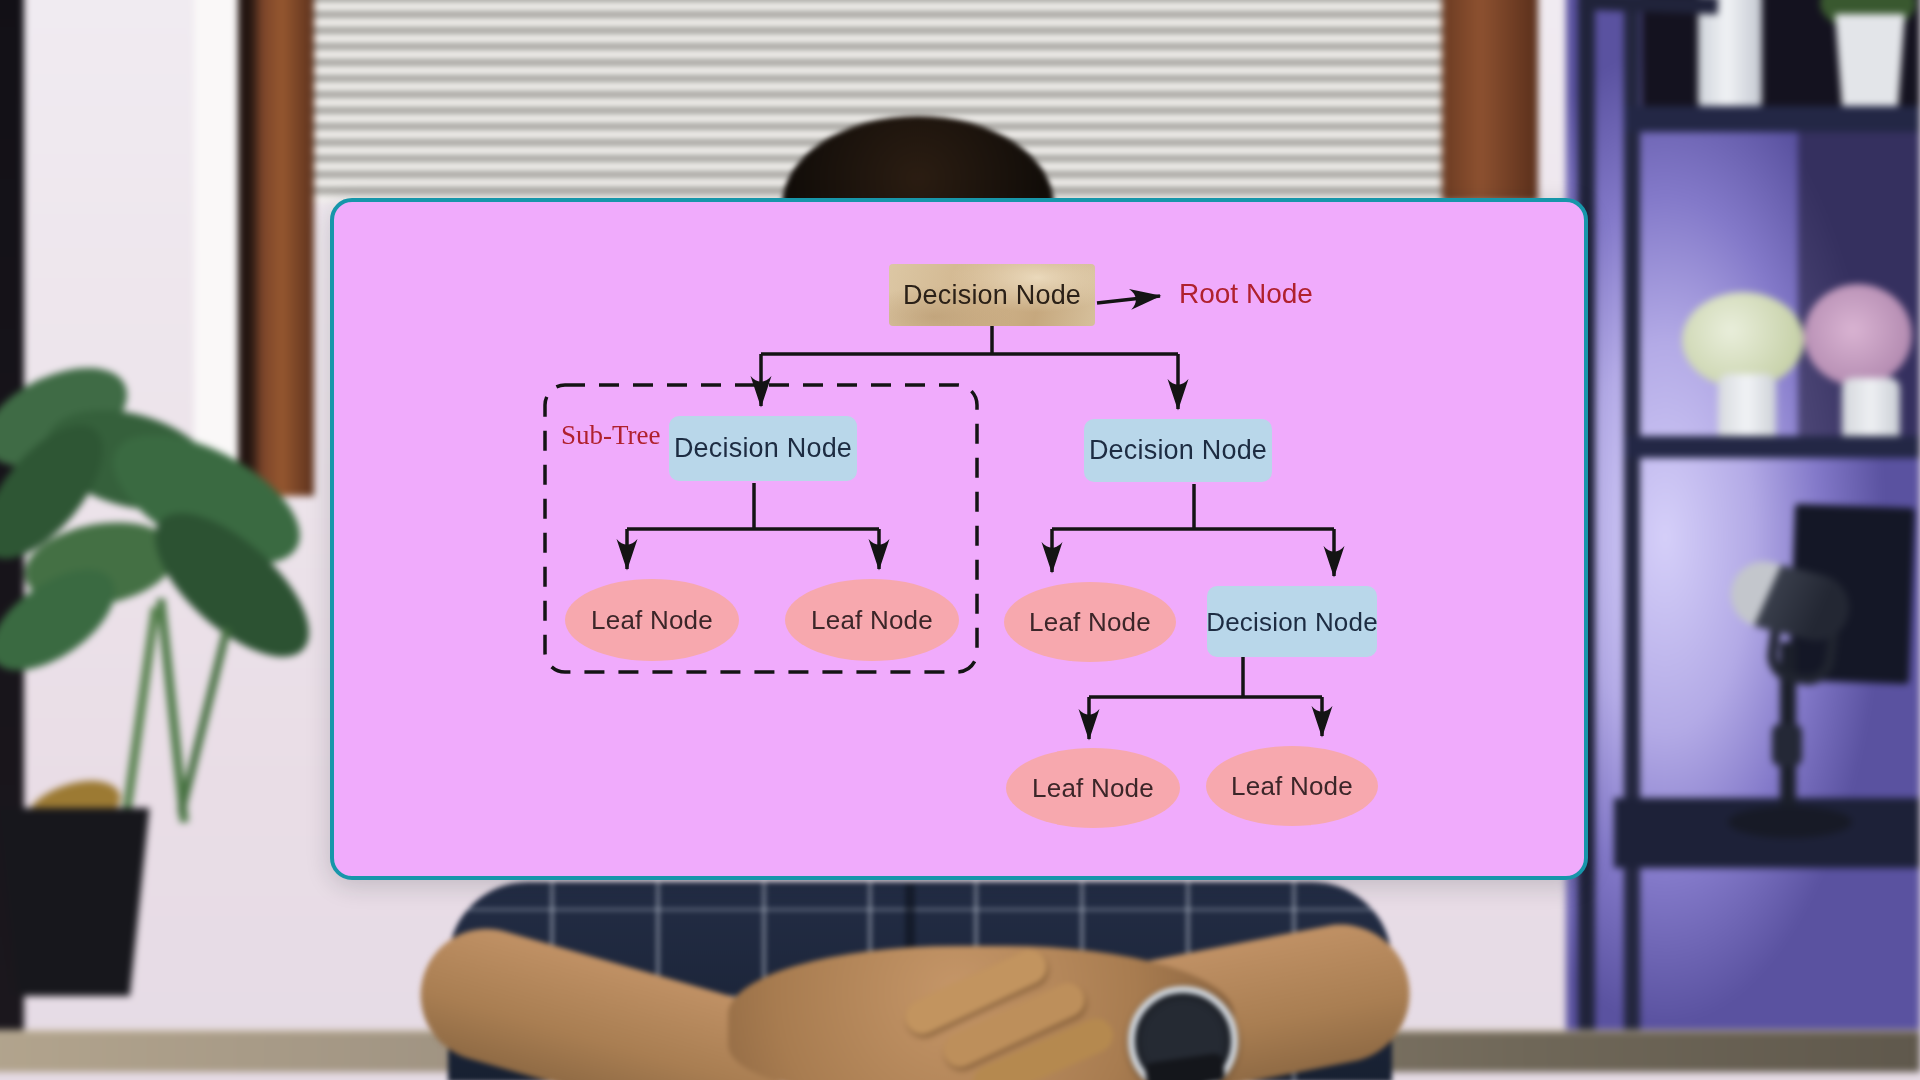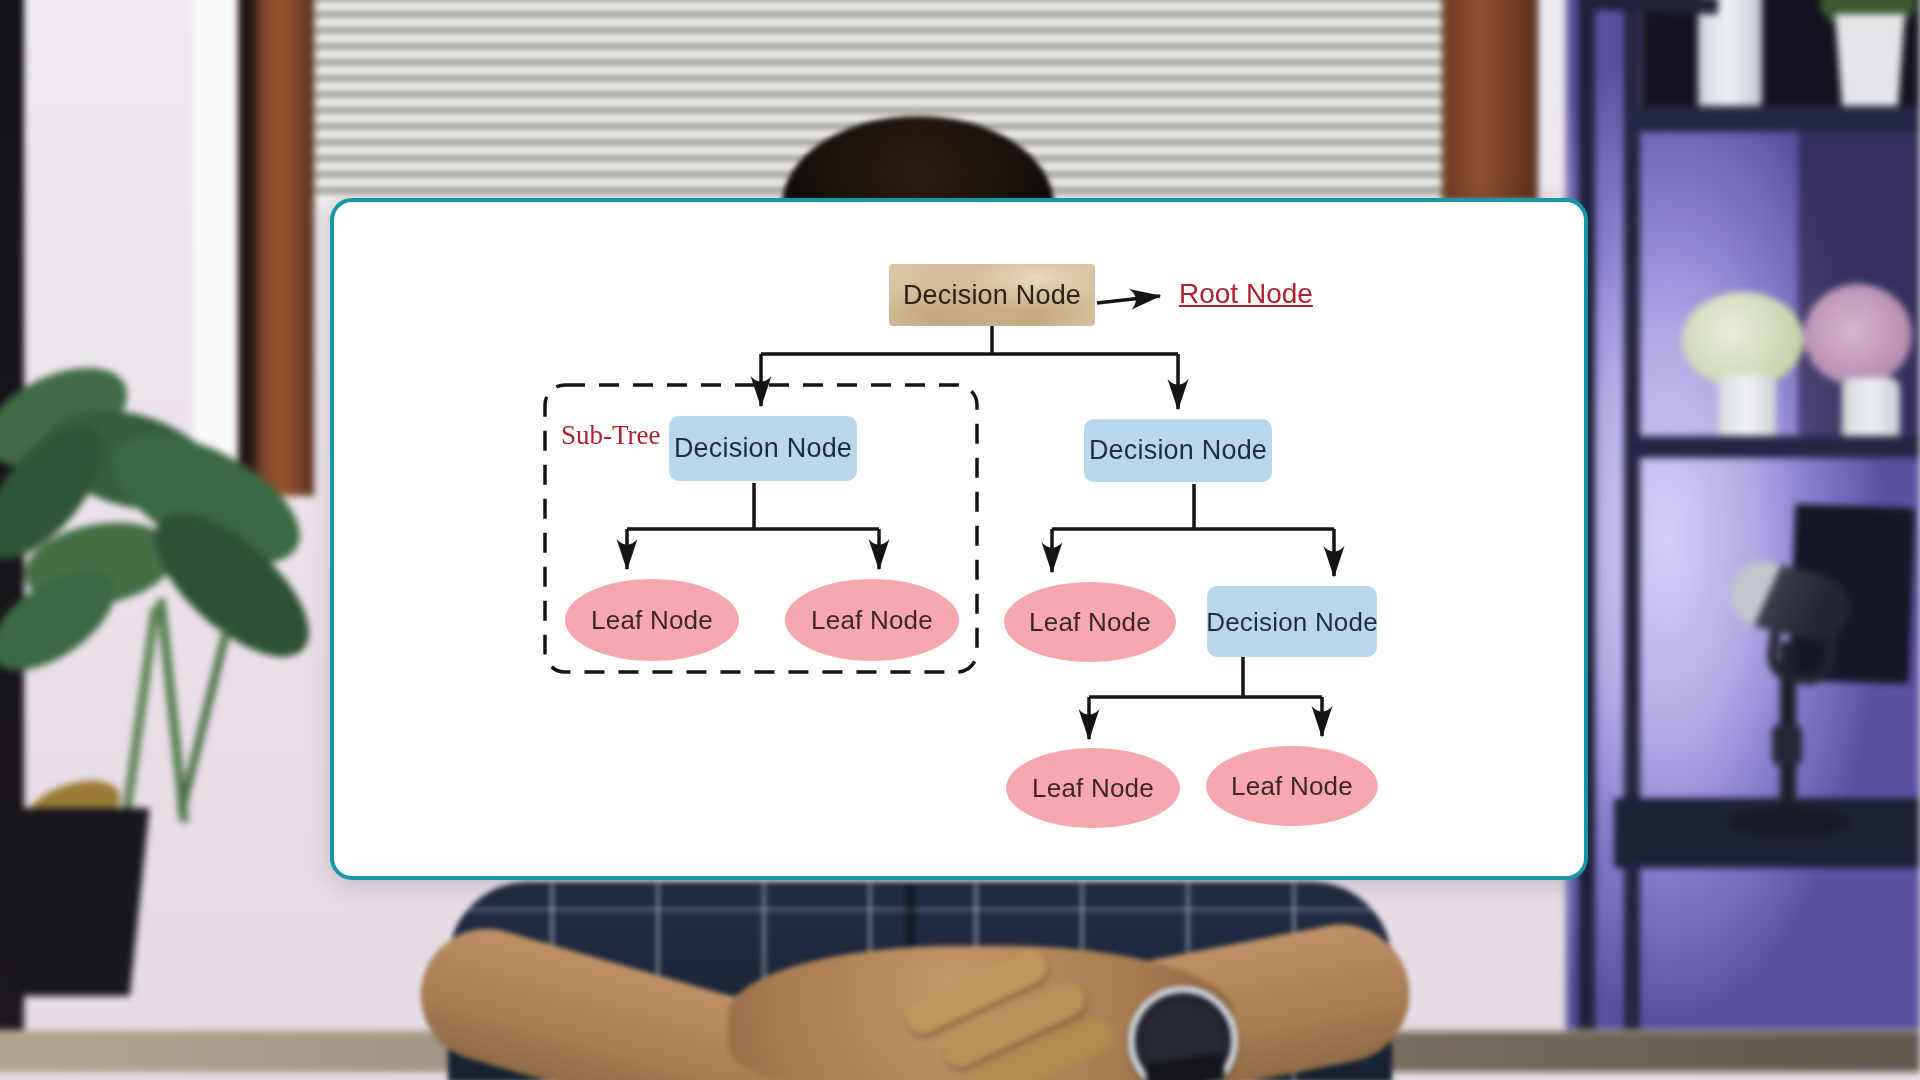--- a/index.html
+++ b/index.html
@@ -11,21 +11,21 @@
   .person{position:absolute;inset:0;filter:blur(2.5px);}
   .person > div{position:absolute;}
   .plaid{background:
       repeating-linear-gradient(90deg,rgba(226,232,243,0) 0 102px,rgba(226,232,243,.38) 102px 106px),
       repeating-linear-gradient(0deg,rgba(226,232,243,0) 0 84px,rgba(226,232,243,.30) 84px 87px),
       linear-gradient(180deg,#232d45,#1b2438 70%,#172031);}
   .skin{background:linear-gradient(180deg,#c09165,#a97e52 60%,#8f6a44);}
   .leafblob{border-radius:50%;}
   
   .panel{position:absolute;left:330px;top:198px;width:1258px;height:682px;
-         background:#ffffff;border:4px solid #1796aa;border-radius:22px;
+         background:#f0abfc;border:4px solid #1796aa;border-radius:22px;
          box-shadow:0 6px 24px rgba(20,30,40,.18);z-index:30;box-sizing:border-box;}
   .panel-inner{position:absolute;inset:0;}
   .connectors{position:absolute;left:0;top:0;}
   .node{position:absolute;display:flex;align-items:center;justify-content:center;
         font-size:27px;line-height:1;letter-spacing:.2px;white-space:nowrap;}
   .decision{background:#b9d7ea;border-radius:10px;color:#1d2c42;}
   .leaf{background:#f7a8ae;border-radius:50%;color:#3c2629;font-size:26px;}
   .rootnode{background:
       radial-gradient(ellipse 60% 80% at 72% 22%,rgba(238,222,194,.9),rgba(238,222,194,0) 70%),
       radial-gradient(ellipse 55% 70% at 22% 85%,rgba(178,146,104,.55),rgba(178,146,104,0) 70%),
@@ -142,17 +142,17 @@
       <div class="node rootnode" style="left:555px;top:62px;width:206px;height:62px;">Decision Node</div>
       <div class="node decision" style="left:335px;top:214px;width:188px;height:65px;">Decision Node</div>
       <div class="node decision" style="left:750px;top:217px;width:188px;height:63px;">Decision Node</div>
       <div class="node leaf" style="left:231px;top:377px;width:174px;height:82px;">Leaf Node</div>
       <div class="node leaf" style="left:451px;top:377px;width:174px;height:82px;">Leaf Node</div>
       <div class="node leaf" style="left:670px;top:380px;width:172px;height:80px;">Leaf Node</div>
       <div class="node decision" style="left:873px;top:384px;width:170px;height:71px;font-size:26px;">Decision Node</div>
       <div class="node leaf" style="left:672px;top:546px;width:174px;height:80px;">Leaf Node</div>
       <div class="node leaf" style="left:872px;top:544px;width:172px;height:80px;">Leaf Node</div>
 
-      <div class="red-label" style="left:845px;top:78px;font-size:28px;text-decoration:underline;">Root Node</div>
+      <div class="red-label" style="left:845px;top:78px;font-size:28px;">Root Node</div>
       <div class="red-label" style="left:227px;top:220px;font-family:Liberation Serif, serif;">Sub-Tree</div>
     </div>
   </div>
 </div>
 
 </body></html>

